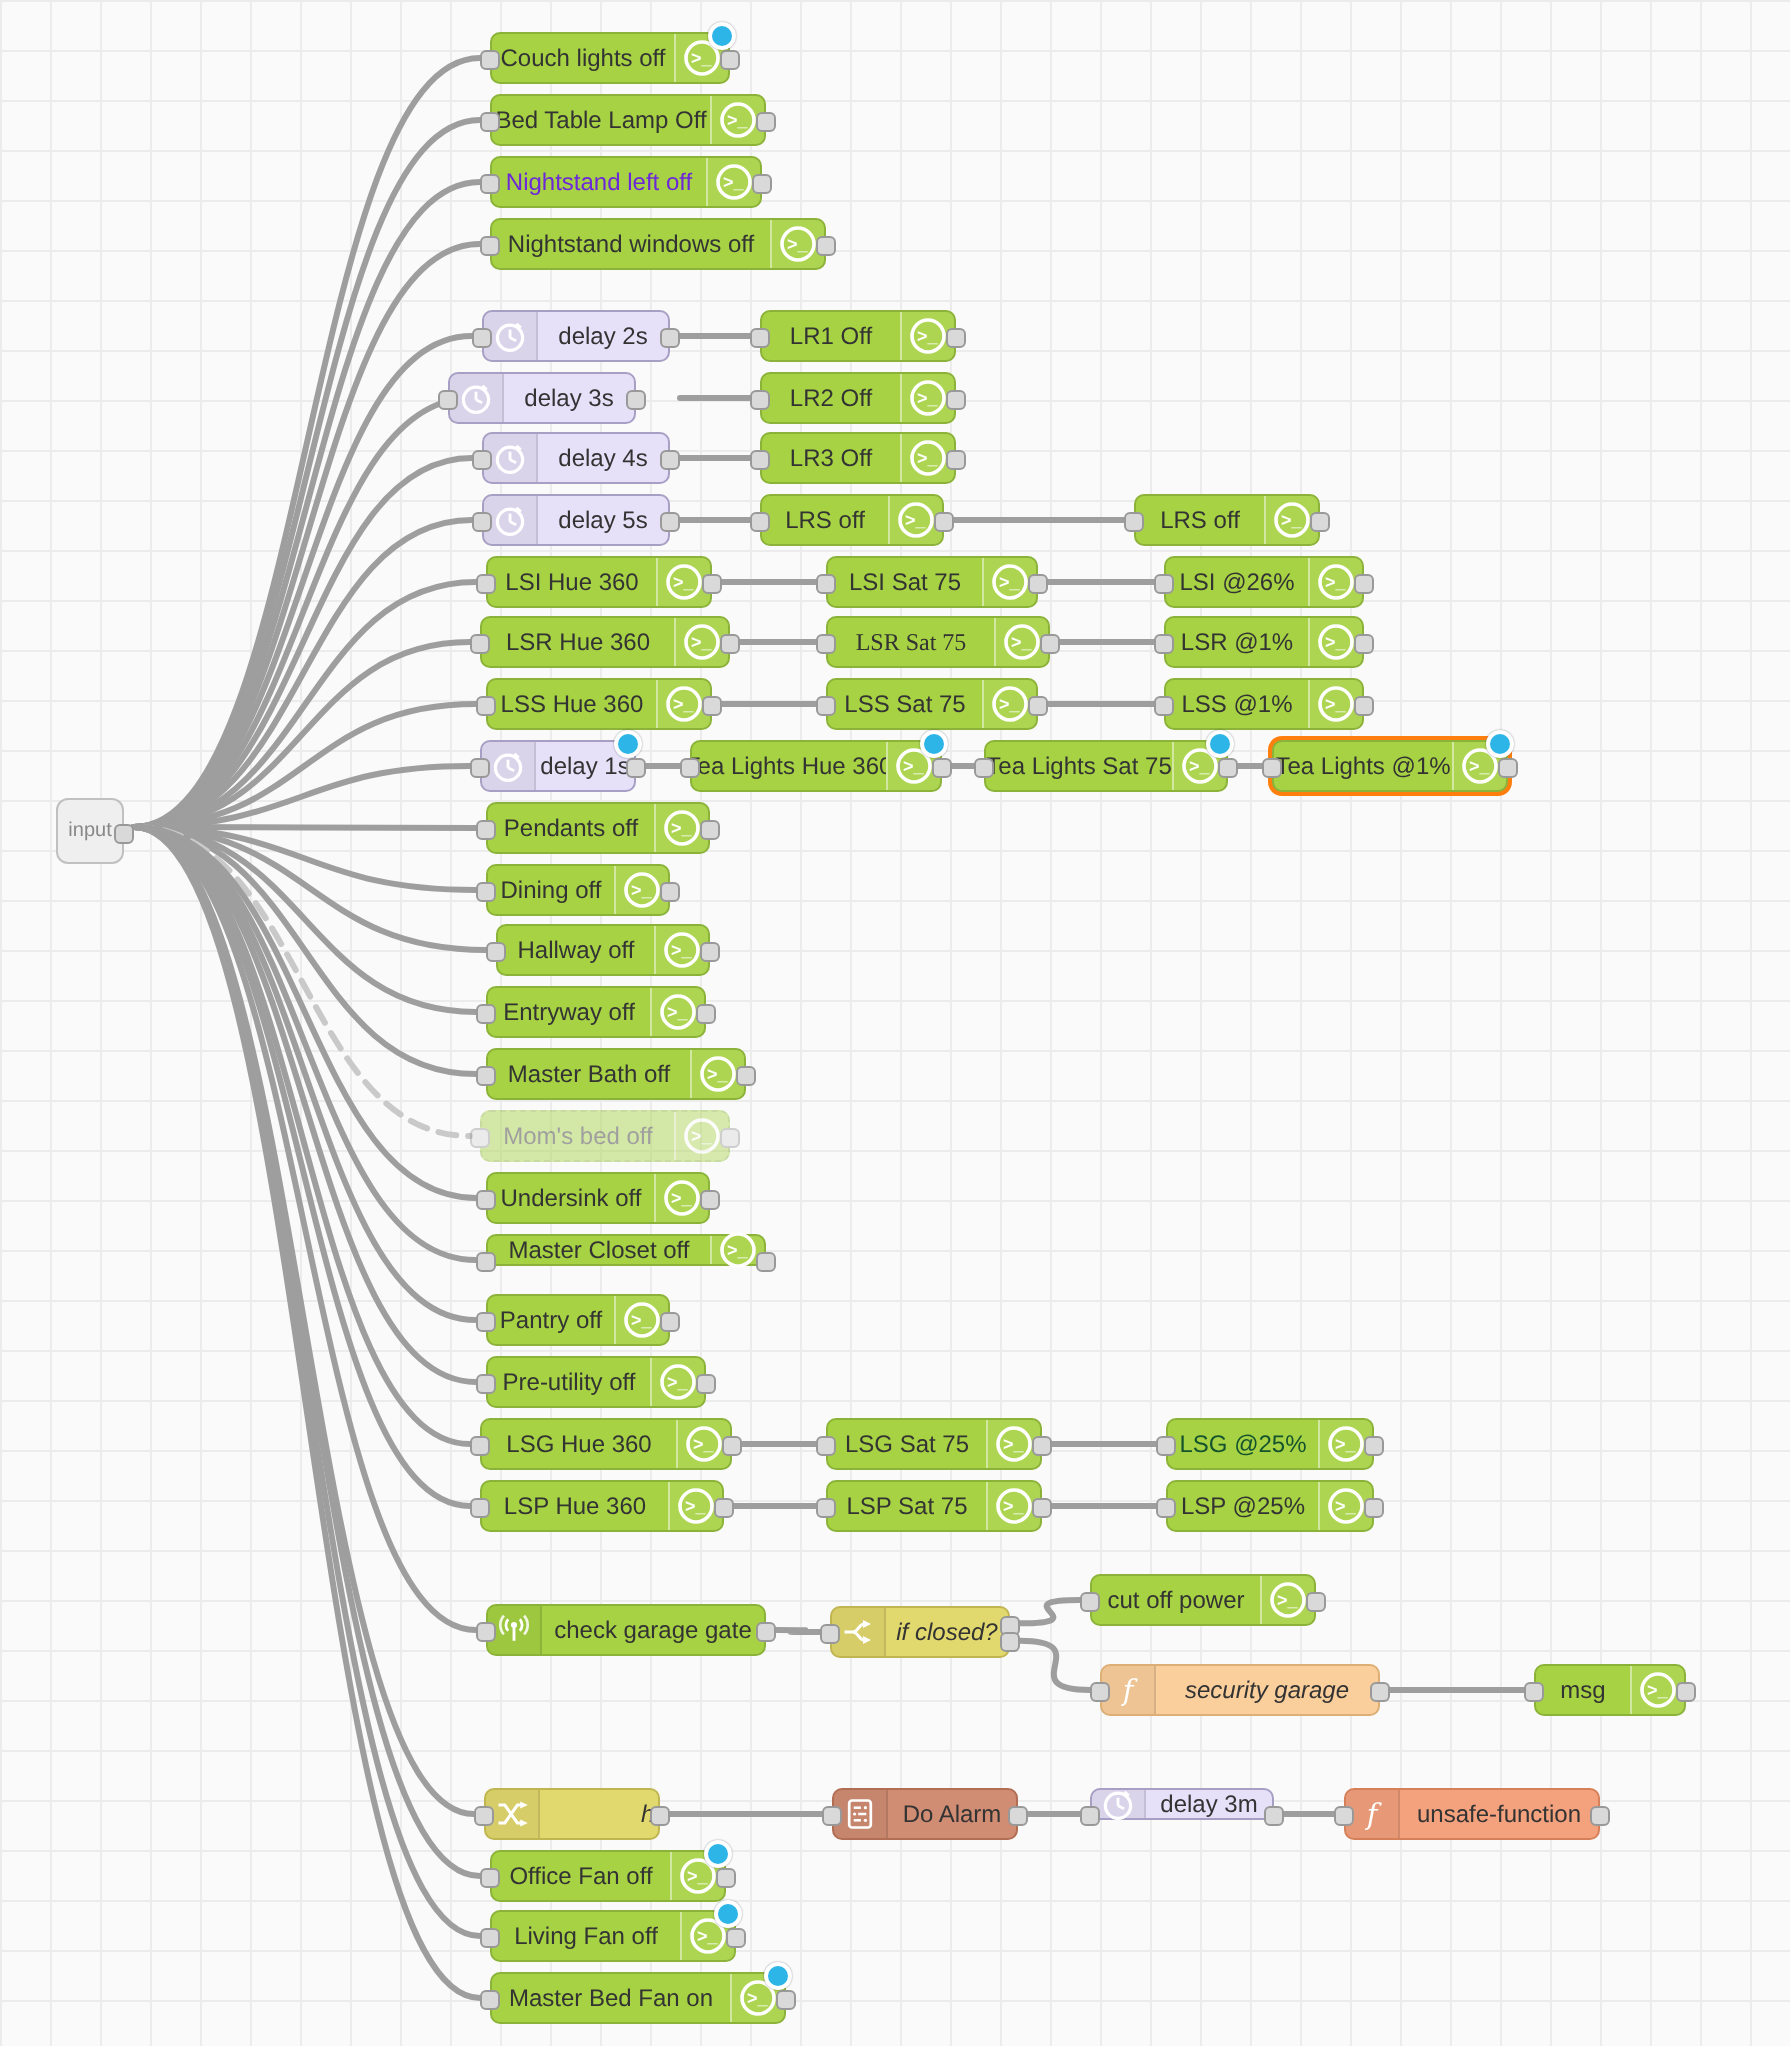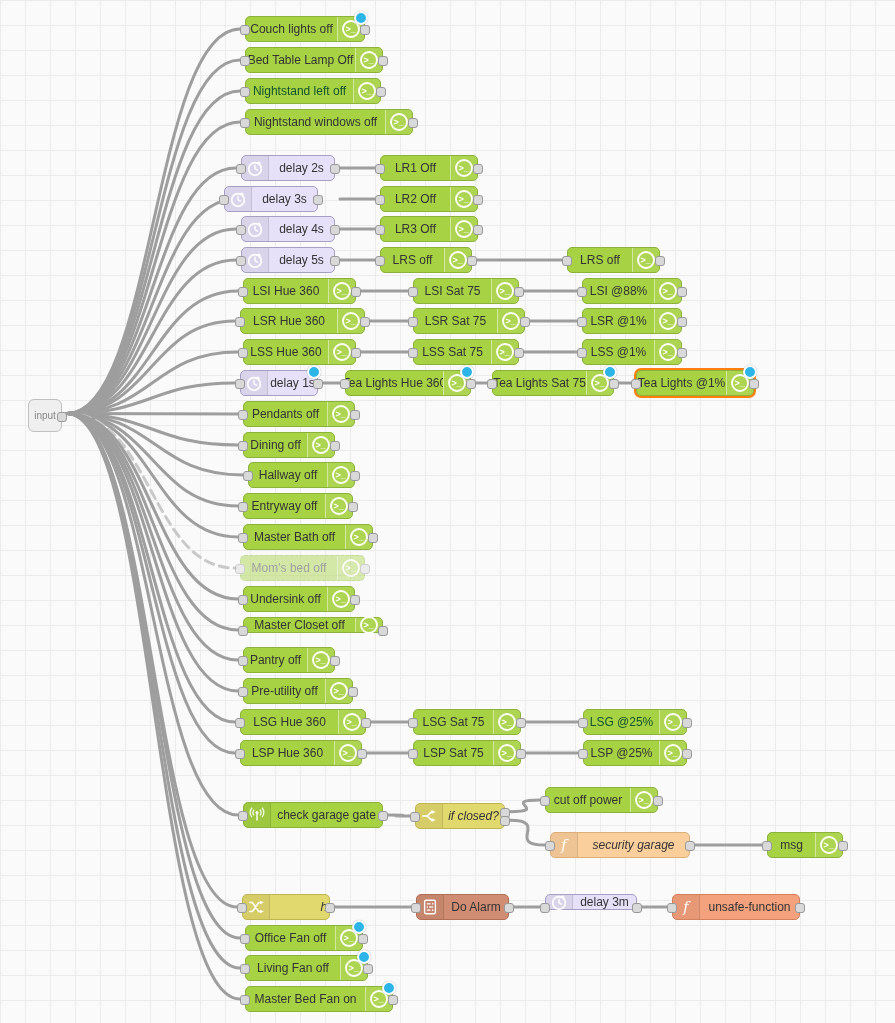--- a/index.html
+++ b/index.html
@@ -124,21 +124,21 @@
       <span class="icon right">
         <svg width="20" height="20" viewBox="0 0 20 20">
           <circle cx="10" cy="10" r="8" fill="none" stroke="#fff" stroke-width="1.8"></circle>
           <text x="9.6" y="13" font-size="9" font-weight="bold" fill="#fff" text-anchor="middle" font-family="Liberation Sans,sans-serif">&gt;_</text>
         </svg>
       </span>
       <div class="port in" style="top: 8px;"></div>
       <div class="port out" style="top: 8px;"></div>
     </div>
     <div class="node" style="left: 245px; top: 78px; width: 136px; height: 26px; background: rgb(166, 210, 67); border-color: rgb(140, 179, 57);">
-      <span class="label" style="color: #14532d;">Nightstand left off</span>
+      <span class="label" style="color: #6d28d9;">Nightstand left off</span>
       <span class="icon right">
         <svg width="20" height="20" viewBox="0 0 20 20">
           <circle cx="10" cy="10" r="8" fill="none" stroke="#fff" stroke-width="1.8"></circle>
           <text x="9.6" y="13" font-size="9" font-weight="bold" fill="#fff" text-anchor="middle" font-family="Liberation Sans,sans-serif">&gt;_</text>
         </svg>
       </span>
       <div class="port in" style="top: 8px;"></div>
       <div class="port out" style="top: 8px;"></div>
     </div>
     <div class="node" style="left: 245px; top: 109px; width: 168px; height: 26px; background: rgb(166, 210, 67); border-color: rgb(140, 179, 57);">
@@ -275,21 +275,21 @@
       <span class="icon right">
         <svg width="20" height="20" viewBox="0 0 20 20">
           <circle cx="10" cy="10" r="8" fill="none" stroke="#fff" stroke-width="1.8"></circle>
           <text x="9.6" y="13" font-size="9" font-weight="bold" fill="#fff" text-anchor="middle" font-family="Liberation Sans,sans-serif">&gt;_</text>
         </svg>
       </span>
       <div class="port in" style="top: 8px;"></div>
       <div class="port out" style="top: 8px;"></div>
     </div>
     <div class="node" style="left: 582px; top: 278px; width: 100px; height: 26px; background: rgb(166, 210, 67); border-color: rgb(140, 179, 57);">
-      <span class="label" style="color: rgb(51, 51, 51);">LSI @88%</span>
+      <span class="label" style="color: rgb(51, 51, 51);">LSI @26%</span>
       <span class="icon right">
         <svg width="20" height="20" viewBox="0 0 20 20">
           <circle cx="10" cy="10" r="8" fill="none" stroke="#fff" stroke-width="1.8"></circle>
           <text x="9.6" y="13" font-size="9" font-weight="bold" fill="#fff" text-anchor="middle" font-family="Liberation Sans,sans-serif">&gt;_</text>
         </svg>
       </span>
       <div class="port in" style="top: 8px;"></div>
       <div class="port out" style="top: 8px;"></div>
     </div>
     <div class="node" style="left: 240px; top: 308px; width: 125px; height: 26px; background: rgb(166, 210, 67); border-color: rgb(140, 179, 57);">
@@ -297,21 +297,21 @@
       <span class="icon right">
         <svg width="20" height="20" viewBox="0 0 20 20">
           <circle cx="10" cy="10" r="8" fill="none" stroke="#fff" stroke-width="1.8"></circle>
           <text x="9.6" y="13" font-size="9" font-weight="bold" fill="#fff" text-anchor="middle" font-family="Liberation Sans,sans-serif">&gt;_</text>
         </svg>
       </span>
       <div class="port in" style="top: 8px;"></div>
       <div class="port out" style="top: 8px;"></div>
     </div>
     <div class="node" style="left: 413px; top: 308px; width: 112px; height: 26px; background: rgb(166, 210, 67); border-color: rgb(140, 179, 57);">
-      <span class="label" style="color: rgb(51, 51, 51);">LSR Sat 75</span>
+      <span class="label" style="color: rgb(51, 51, 51); font-family: Liberation Serif, serif;">LSR Sat 75</span>
       <span class="icon right">
         <svg width="20" height="20" viewBox="0 0 20 20">
           <circle cx="10" cy="10" r="8" fill="none" stroke="#fff" stroke-width="1.8"></circle>
           <text x="9.6" y="13" font-size="9" font-weight="bold" fill="#fff" text-anchor="middle" font-family="Liberation Sans,sans-serif">&gt;_</text>
         </svg>
       </span>
       <div class="port in" style="top: 8px;"></div>
       <div class="port out" style="top: 8px;"></div>
     </div>
     <div class="node" style="left: 582px; top: 308px; width: 100px; height: 26px; background: rgb(166, 210, 67); border-color: rgb(140, 179, 57);">

